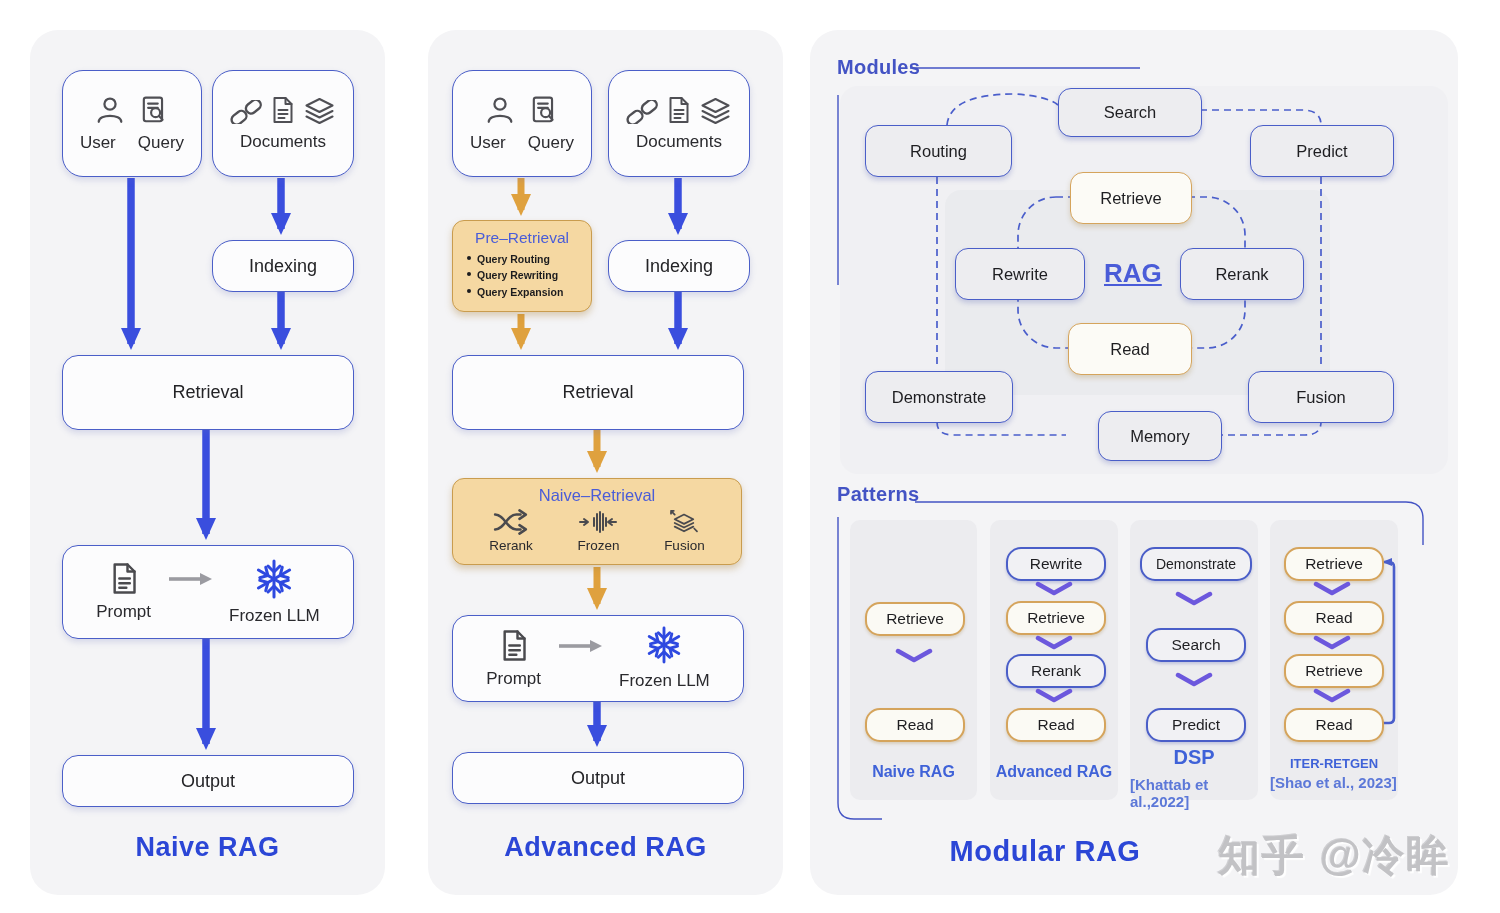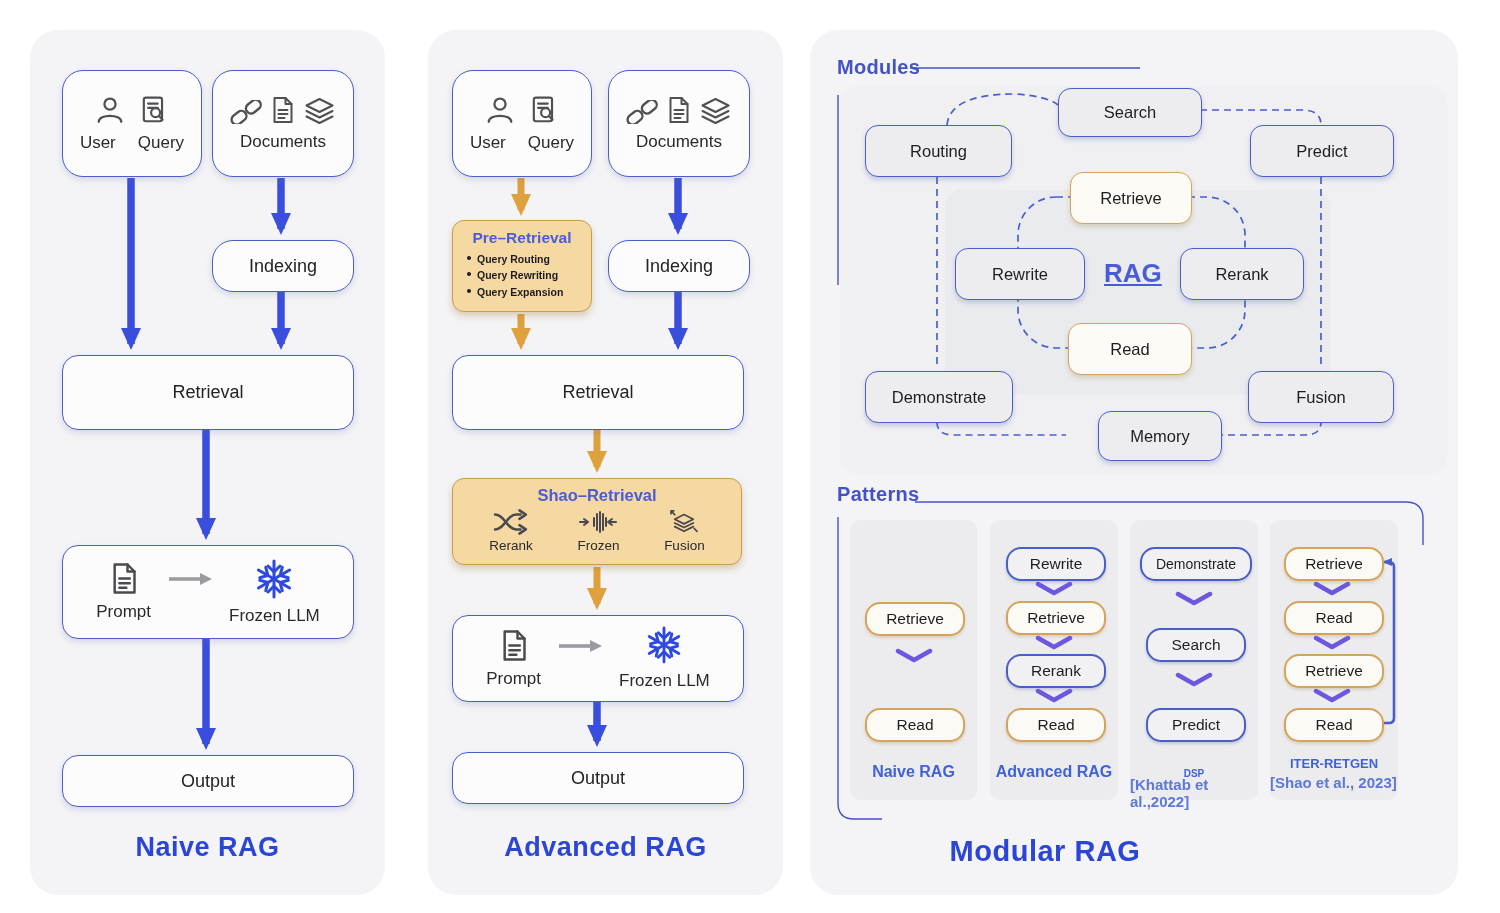--- a/index.html
+++ b/index.html
@@ -10,21 +10,21 @@
   .box{position:absolute;background:#fcfcfd;border:1.6px solid #4a5ec8;border-radius:21px;
        display:flex;align-items:center;justify-content:center;color:#232326;font-size:18px;
        box-shadow:0 3px 6px rgba(100,110,180,.22);}
   .box.big{border-radius:16px;}
   .iconbox{flex-direction:column;justify-content:center;gap:8px;}
   .iconrow{display:flex;align-items:flex-end;justify-content:center;gap:14px;}
   .lblrow{display:flex;align-items:center;justify-content:center;gap:22px;font-size:17px;color:#2a2a2e;}
   .grp{display:flex;flex-direction:column;align-items:center;gap:7px;font-size:17px;color:#2a2a2e;}
   .tanbox{position:absolute;background:#f5d8a2;border:1.5px solid #c99c4e;border-radius:12px;
           box-shadow:0 4px 7px rgba(170,130,60,.35);}
-  .tantitle{font-weight:bold;color:#4a5cd8;text-align:center;}
+  .tantitle{font-weight:normal;color:#4a5cd8;text-align:center;}
   .bullets{margin:4px 8px 0 14px;padding:0;list-style:none;}
   .bullets li{font-size:10.5px;color:#1c1c1e;font-weight:bold;line-height:1.55;position:relative;padding-left:10px;}
   .bullets li::before{content:"";position:absolute;left:0;top:5px;width:4px;height:4px;border-radius:50%;background:#1c1c1e;}
   .ptitle{position:absolute;width:100%;text-align:center;font-weight:bold;font-size:27px;color:#2b46d6;letter-spacing:.5px;}
   .seclabel{position:absolute;font-size:20px;font-weight:bold;color:#4353c4;letter-spacing:.3px;}
   .mbox{position:absolute;background:#ededf0;border:1.8px solid #4a5ec8;border-radius:13px;
         display:flex;align-items:center;justify-content:center;font-size:16.5px;color:#1e1e21;
         box-shadow:0 3px 5px rgba(90,100,180,.28);}
   .mbox.orange{border-color:#d5a45c;background:#fcfbf6;box-shadow:0 3px 5px rgba(170,140,80,.3);}
   .raglabel{position:absolute;font-size:26px;font-weight:bold;color:#4a5cd8;}
@@ -255,21 +255,21 @@
 
     <div class="box" style="left:180px;top:210px;width:140px;height:50px;">
       <span>Indexing</span>
     </div>
 
     <div class="box big" style="left:24px;top:325px;width:290px;height:73px;">
       <span>Retrieval</span>
     </div>
 
     <div class="tanbox" style="left:24px;top:448px;width:290px;height:87px;box-sizing:border-box;padding-top:7px;">
-      <div class="tantitle" style="font-size:16.5px;">Shao–Retrieval</div>
+      <div class="tantitle" style="font-size:16.5px;">Naive–Retrieval</div>
       <div style="display:flex;justify-content:space-around;align-items:flex-end;margin-top:4px;padding:0 14px;">
         <div class="grp" style="gap:3px;font-size:13.5px;color:#2a2a2e;">
           <svg class="icon" width="36" height="26" viewBox="0 0 34 24">
             <g fill="none" stroke="#4a4a4e" stroke-width="2.4" stroke-linecap="round" stroke-linejoin="round">
               <path d="M2,19 C11,19 13,5 22,5 H26"></path>
                 <path d="M2,5 C11,5 13,19 22,19 H26"></path>
               <path d="M25,1 L31,5 L25,9"></path>
                 <path d="M25,15 L31,19 L25,23"></path>
             </g>
           </svg>
@@ -461,21 +461,21 @@
         </svg>
       <div class="pbox bb" style="left:16px;top:108px;width:96px;">
           <span>Search</span>
         </div>
       <svg class="chev" style="left:44px;top:152px;" width="40" height="15" viewBox="0 0 40 15">
           <path d="M4,3 L20,12 L36,3" stroke="#6c58dd" stroke-width="4.5" fill="none" stroke-linecap="round" stroke-linejoin="round"></path>
         </svg>
       <div class="pbox bb" style="left:16px;top:188px;width:96px;">
           <span>Predict</span>
         </div>
-      <div class="pname" style="top:248px;font-size:10px;">DSP</div>
+      <div class="pname" style="top:226px;font-size:20px;">DSP</div>
       <div class="pcite" style="top:256px;">[Khattab et al.,2022]</div>
     </div>
 
     <div class="pcol" style="left:460px;top:490px;width:128px;height:280px;">
       <svg class="lay" style="left:0;top:0;overflow:visible;" width="128" height="280">
         <path d="M110,203 H119 Q124,203 124,198 V47 Q124,42 119,42 L114,42" fill="none" stroke="#4a5ecb" stroke-width="2.6" marker-end="url(#mL)"></path>
       </svg>
       <div class="pbox ob" style="left:14px;top:27px;width:96px;">
           <span>Retrieve</span>
         </div>
@@ -495,15 +495,16 @@
           <path d="M4,3 L20,12 L36,3" stroke="#6c58dd" stroke-width="4.5" fill="none" stroke-linecap="round" stroke-linejoin="round"></path>
         </svg>
       <div class="pbox ob" style="left:14px;top:188px;width:96px;">
           <span>Read</span>
         </div>
       <div class="pname" style="top:236px;font-size:13px;">ITER-RETGEN</div>
       <div class="pcite" style="top:254px;">[Shao et al., 2023]</div>
     </div>
 
     <div class="ptitle" style="left:0;top:805px;width:470px;font-size:29px;">Modular RAG</div>
+    <div class="watermark" style="left:408px;top:798px;">知乎 @冷眸</div>
   </div>
 
 </div>
 
 </body></html>

